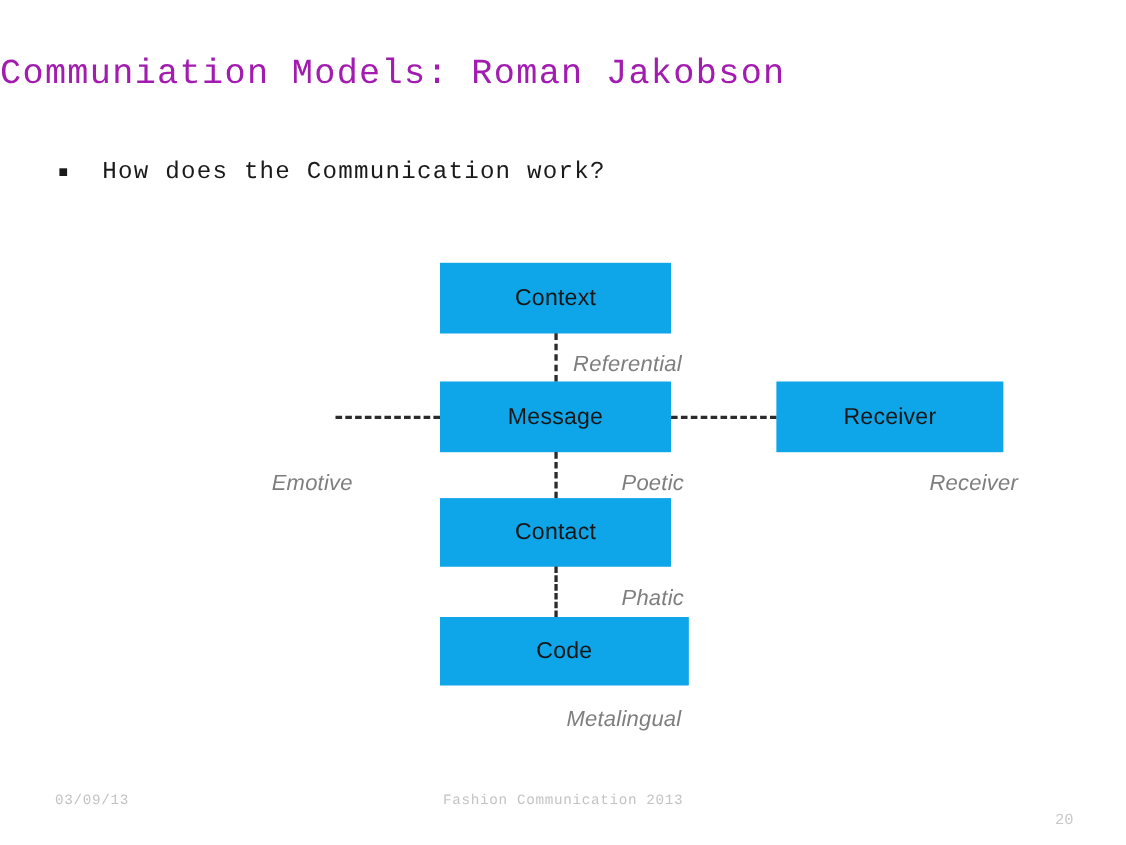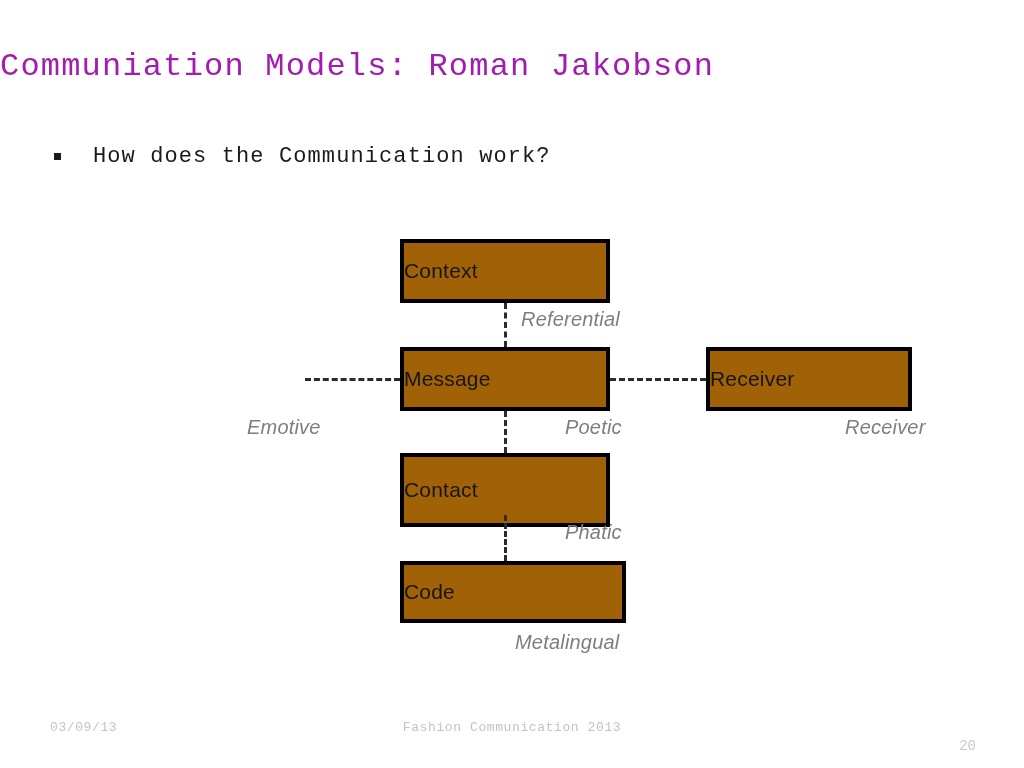--- a/index.html
+++ b/index.html
@@ -55,41 +55,43 @@
   .diagram {
     position: absolute;
     left: 0;
     top: 0;
     width: 1024px;
     height: 768px;
   }
   .node-box {
     position: absolute;
     box-sizing: border-box;
-    background: #a16207;
-    border: 4px solid #000000;
+    background: #0ea5e9;
+    border: 4px solid #0ea5e9;
     display: flex;
     align-items: center;
+    justify-content: center;
   }
   .node-box .node-label {
     font-family: "Liberation Sans", "DejaVu Sans", sans-serif;
     font-size: 21px;
     color: #161616;
     letter-spacing: 0.2px;
     white-space: nowrap;
   }
 
   .func-label {
     position: absolute;
     font-family: "Liberation Sans", "DejaVu Sans", sans-serif;
     font-style: italic;
     font-size: 20px;
     color: #7e7e7e;
     white-space: nowrap;
     letter-spacing: 0.2px;
+    margin-top: 12px;
   }
 
   
   .conn-h {
     position: absolute;
     height: 0;
     border-top: 3px dashed #2b2b2b;
   }
   .conn-v {
     position: absolute;
@@ -164,21 +166,21 @@
 
   <div class="conn-h" style="left:610px; top:378px; width:96px;"></div>
 
   <div class="node-box" style="left:706px; top:347px; width:206px; height:64px;">
     <span class="node-label">Receiver</span>
   </div>
   <div class="func-label" style="left:845px; top:416px;">Receiver</div>
 
   <div class="conn-v" style="left:504px; top:411px; height:42px;"></div>
 
-  <div class="node-box" style="left:400px; top:453px; width:210px; height:74px;">
+  <div class="node-box" style="left:400px; top:453px; width:210px; height:62px;">
     <span class="node-label">Contact</span>
   </div>
   <div class="func-label" style="left:565px; top:521px;">Phatic</div>
 
   <div class="conn-v" style="left:504px; top:515px; height:46px;"></div>
 
   <div class="node-box" style="left:400px; top:561px; width:226px; height:62px;">
     <span class="node-label">Code</span>
   </div>
   <div class="func-label" style="left:515px; top:631px;">Metalingual</div>

